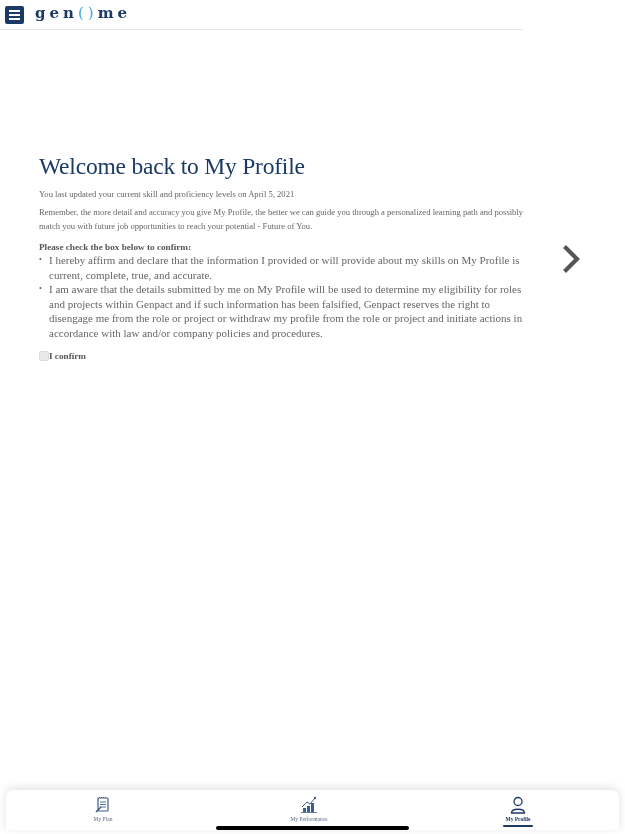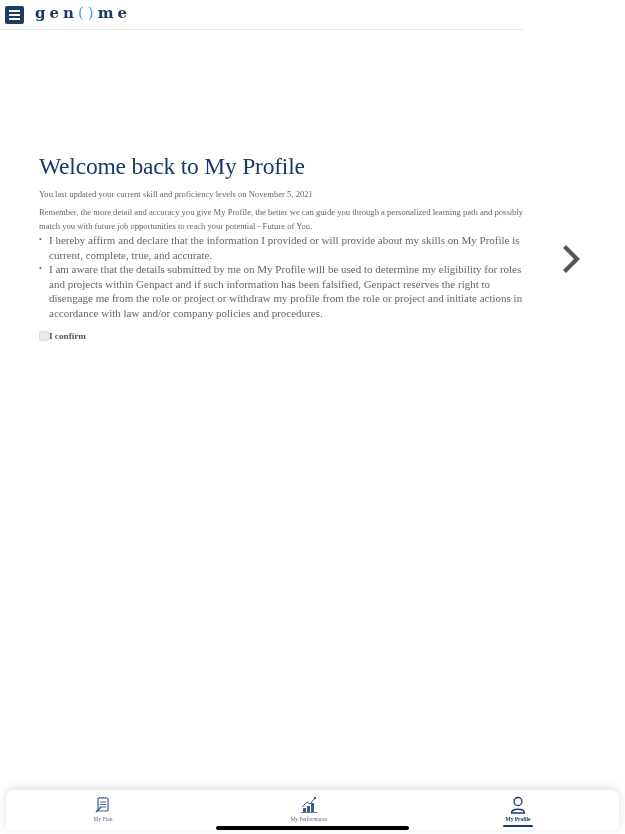--- a/index.html
+++ b/index.html
@@ -104,22 +104,23 @@
   <div class="menu-btn">
     <span></span>
     <span></span>
     <span></span>
   </div>
   <div class="logo"><span>gen</span><span class="o">()</span><span>me</span></div>
 </div>
 
 <div class="content">
   <h1 class="title">Welcome back to My Profile</h1>
-  <p class="updated">You last updated your current skill and proficiency levels on November 5, 2021</p>
+  <p class="updated">You last updated your current skill and proficiency levels on April 5, 2021</p>
   <p class="reminder">Remember, the more detail and accuracy you give My Profile, the better we can guide you through a personalized learning path and possibly match you with future job opportunities to reach your potential - Future of You.</p>
+  <p class="confirm-heading">Please check the box below to confirm:</p>
   <ul class="decl">
     <li>I hereby affirm and declare that the information I provided or will provide about my skills on My Profile is current, complete, true, and accurate.</li>
     <li>I am aware that the details submitted by me on My Profile will be used to determine my eligibility for roles and projects within Genpact and if such information has been falsified, Genpact reserves the right to disengage me from the role or project or withdraw my profile from the role or project and initiate actions in accordance with law and/or company policies and procedures.</li>
   </ul>
   <div class="confirm-row">
     <div class="checkbox"></div>
     <span class="confirm-label">I confirm</span>
   </div>
 </div>
 

